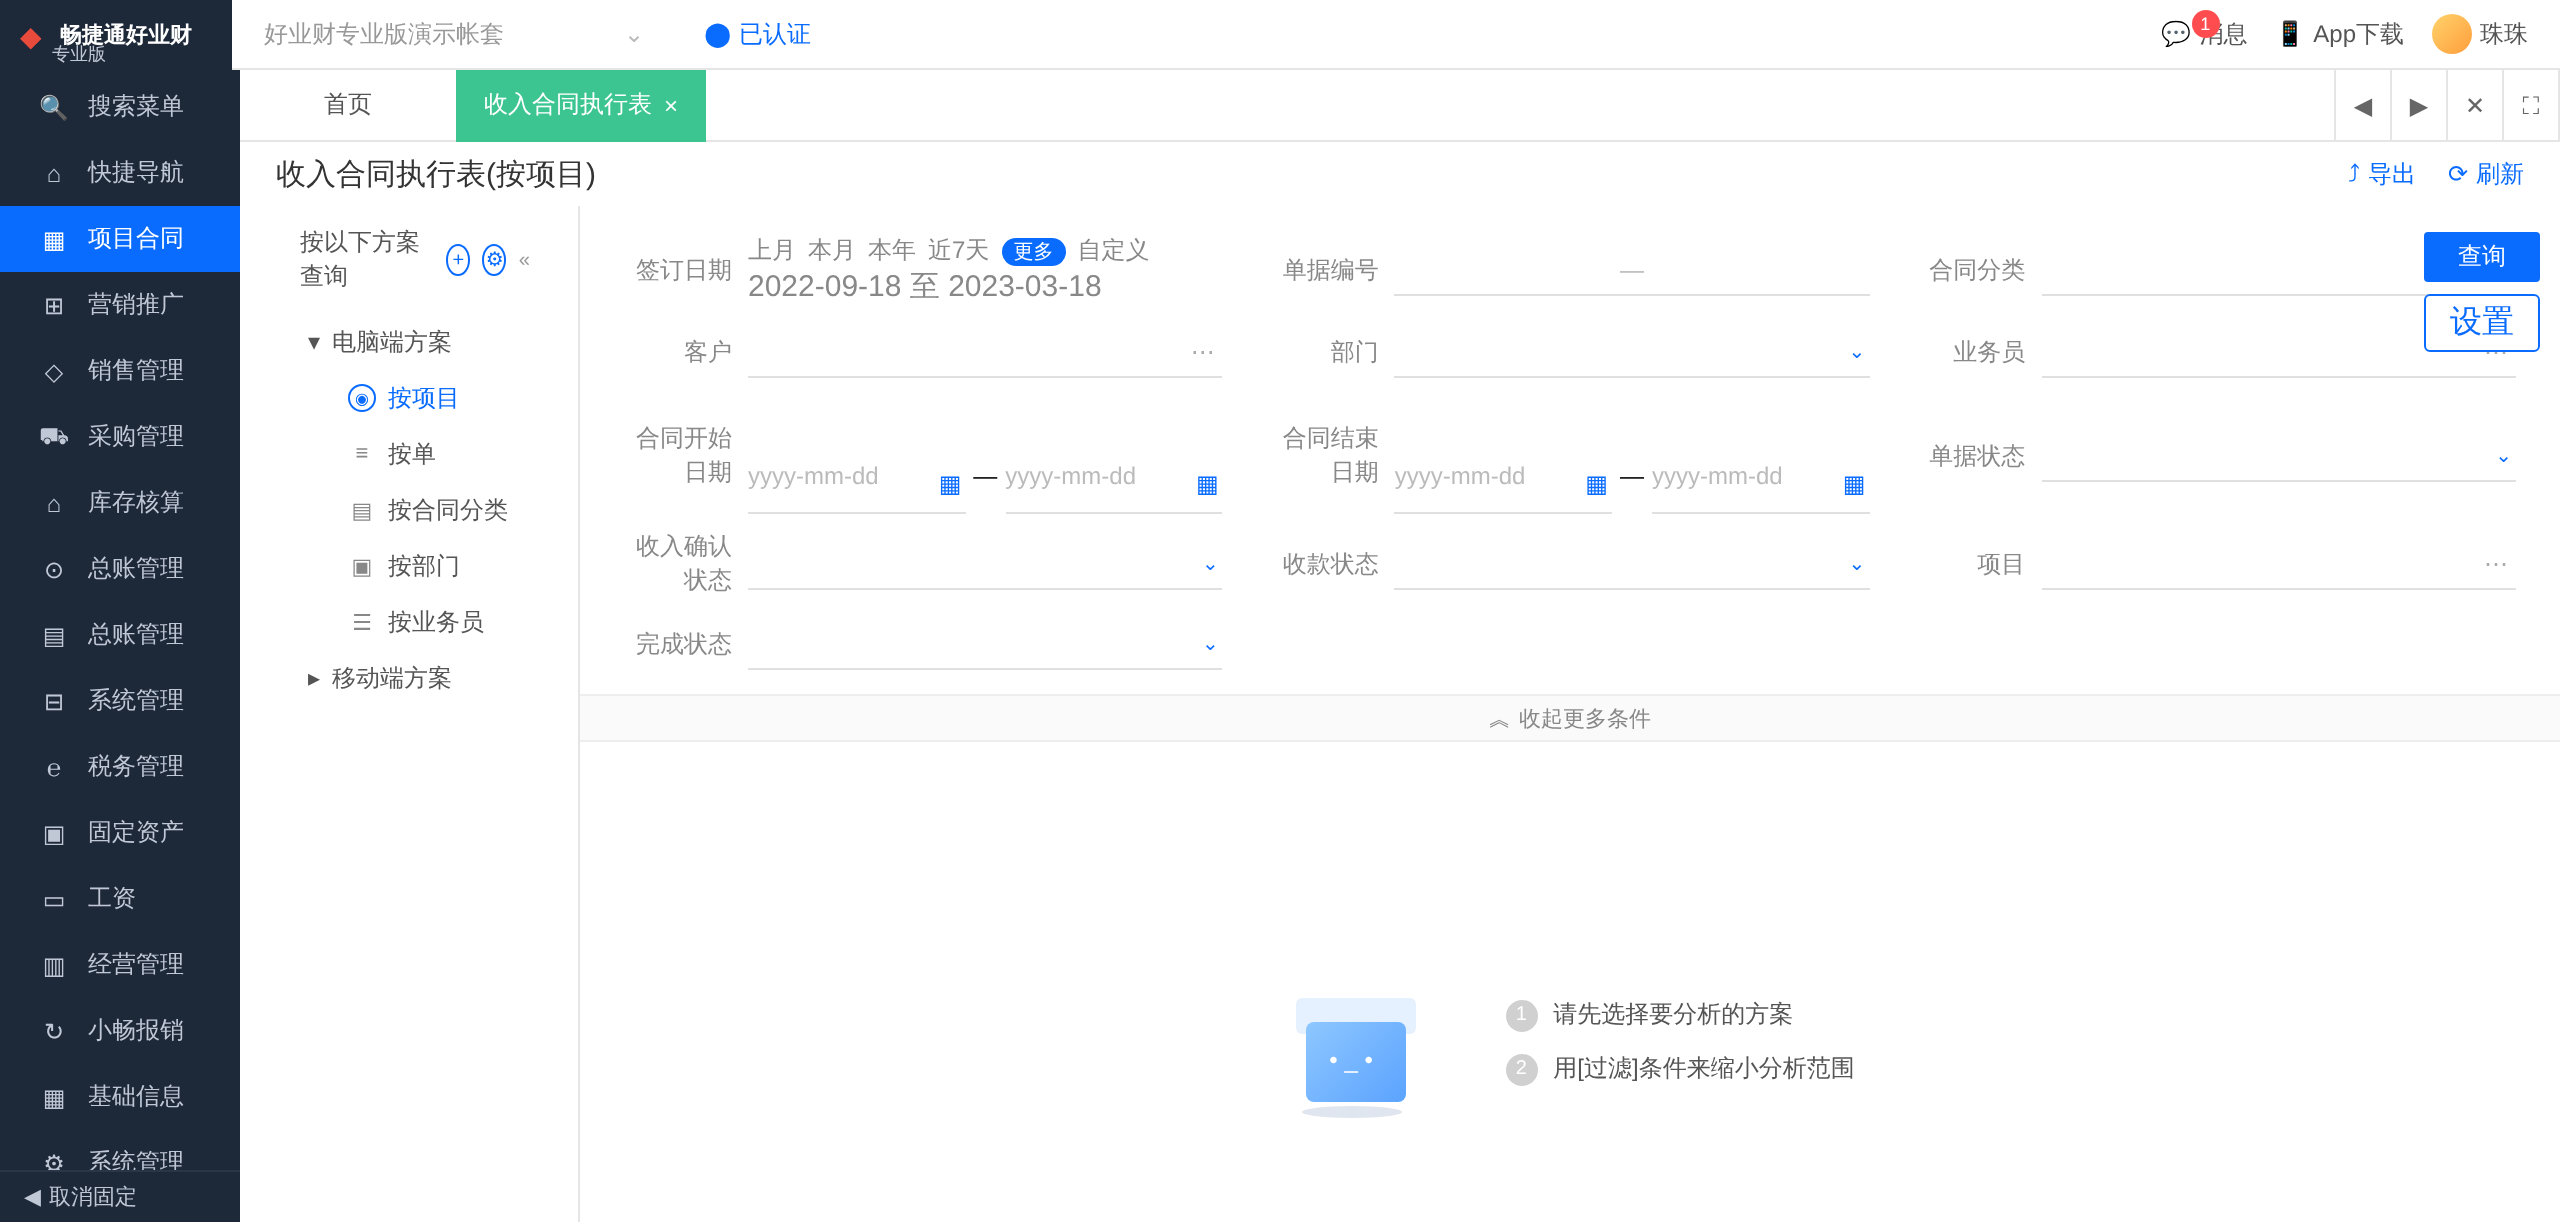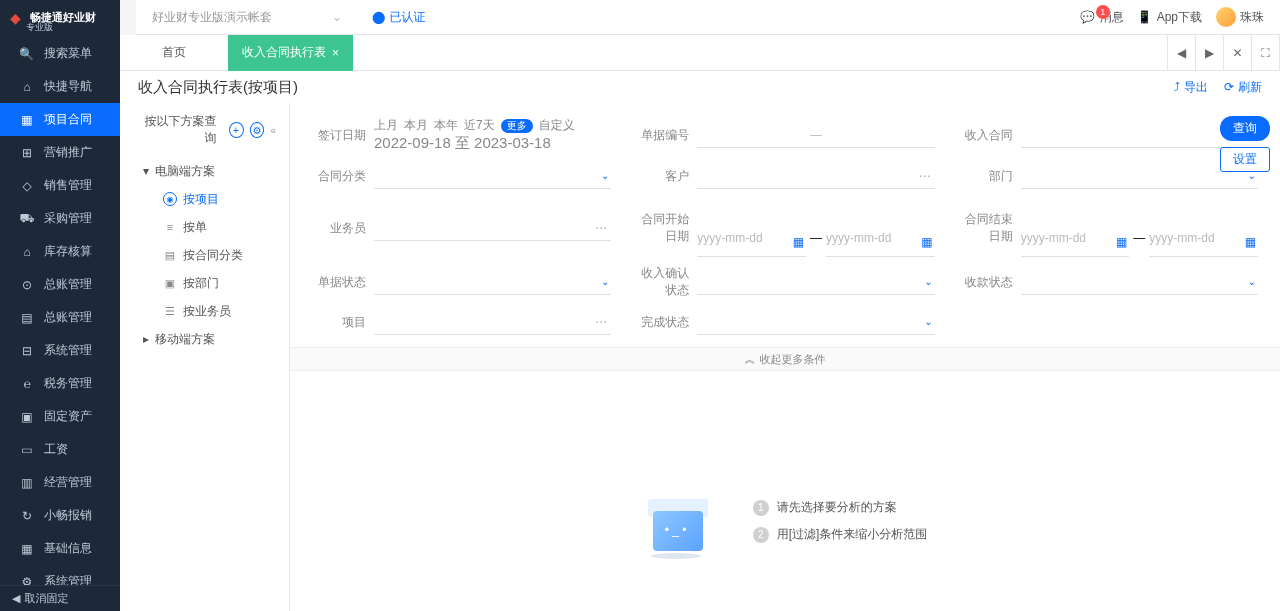--- a/index.html
+++ b/index.html
@@ -83,21 +83,21 @@
       display: flex;
       align-items: center;
       padding-left: 12px;
       color: #c0c8d6;
       font-size: 11px;
       border-top: 1px solid #2a3547;
       gap: 4px;
     }
     .topbar {
       position: absolute;
-      left: 136px;
+      left: 116px;
       top: 0;
       right: 0;
       height: 35px;
       background: #fff;
       border-bottom: 1px solid #e5e5e5;
       display: flex;
       align-items: center;
       padding: 0 16px;
     }
     .org-select {
@@ -222,22 +222,21 @@
       left: 120px;
       top: 103px;
       right: 0;
       bottom: 0;
       background: #fff;
       display: flex;
     }
     .scheme-panel {
       width: 170px;
       border-right: 1px solid #e5e5e5;
-      padding: 10px 5px;
-      text-align: right;
+      padding: 10px 16px;
     }
     .scheme-header {
       display: flex;
       align-items: center;
       padding: 0 8px 10px 14px;
       color: #555;
       font-size: 12px;
       gap: 6px;
     }
     .circle-btn {
@@ -396,32 +395,32 @@
       display: flex;
       flex-direction: column;
       gap: 6px;
       z-index: 20;
     }
     .btn-query {
       background: #0a6cff;
       color: #fff;
       border: none;
       padding: 4px 12px;
-      border-radius: 12px;
+      border-radius: 2px;
       cursor: pointer;
       font-size: 12px;
     }
     .btn-setting {
       background: #fff;
       color: #0a6cff;
       border: 1px solid #0a6cff;
       padding: 3px 12px;
       border-radius: 3px;
       cursor: pointer;
-      font-size: 12px;
+      font-size: 16px;
     }
     .empty-state {
       flex: 1;
       display: flex;
       align-items: center;
       justify-content: center;
       gap: 30px;
       padding-top: 60px;
     }
     .empty-img {
@@ -698,26 +697,20 @@
         </div>
       </div>
 
       <div class="filter-field">
         <div class="field-label">单据编号</div>
         <div class="field-value">
             <span style="flex:1;text-align:center;color:#bbb">—</span>
           </div>
       </div>
 
-      <div class="filter-field">
-        <div class="field-label">收入合同</div>
-        <div class="field-value">
-            <span class="field-more">⋯</span>
-          </div>
-      </div>
 
       <div class="filter-field">
         <div class="field-label">合同分类</div>
         <div class="field-value">
             <span class="field-caret">⌄</span>
           </div>
       </div>
 
       <div class="filter-field">
         <div class="field-label">客户</div>

